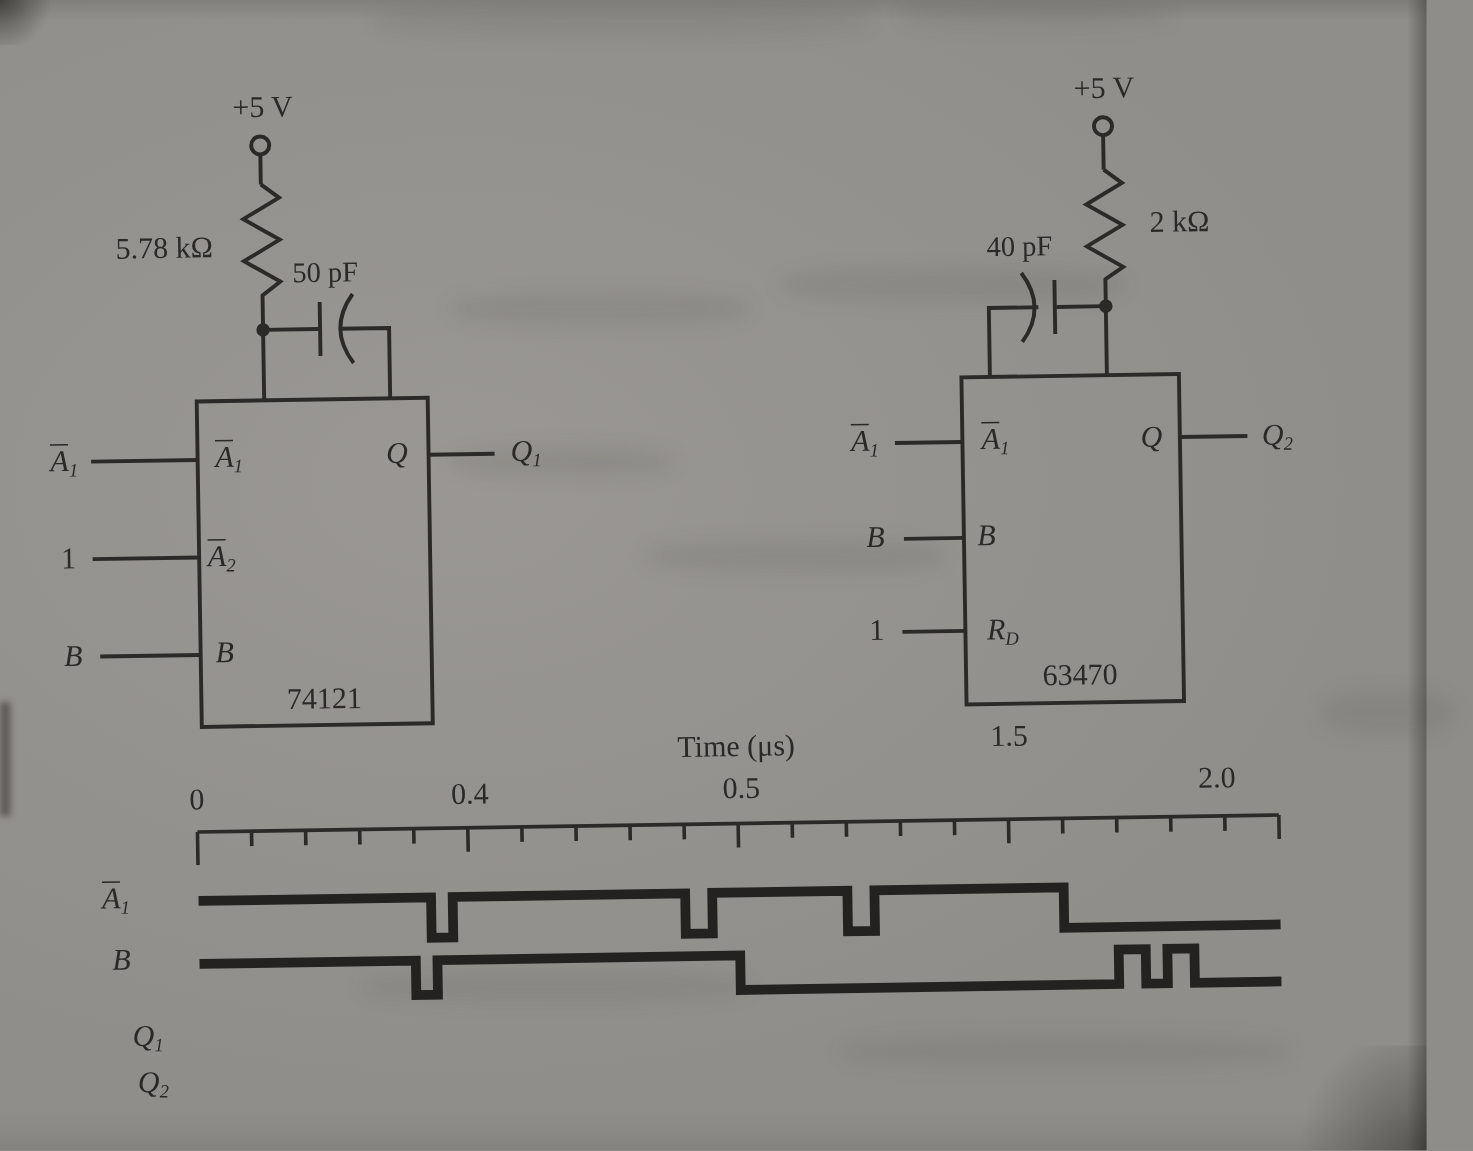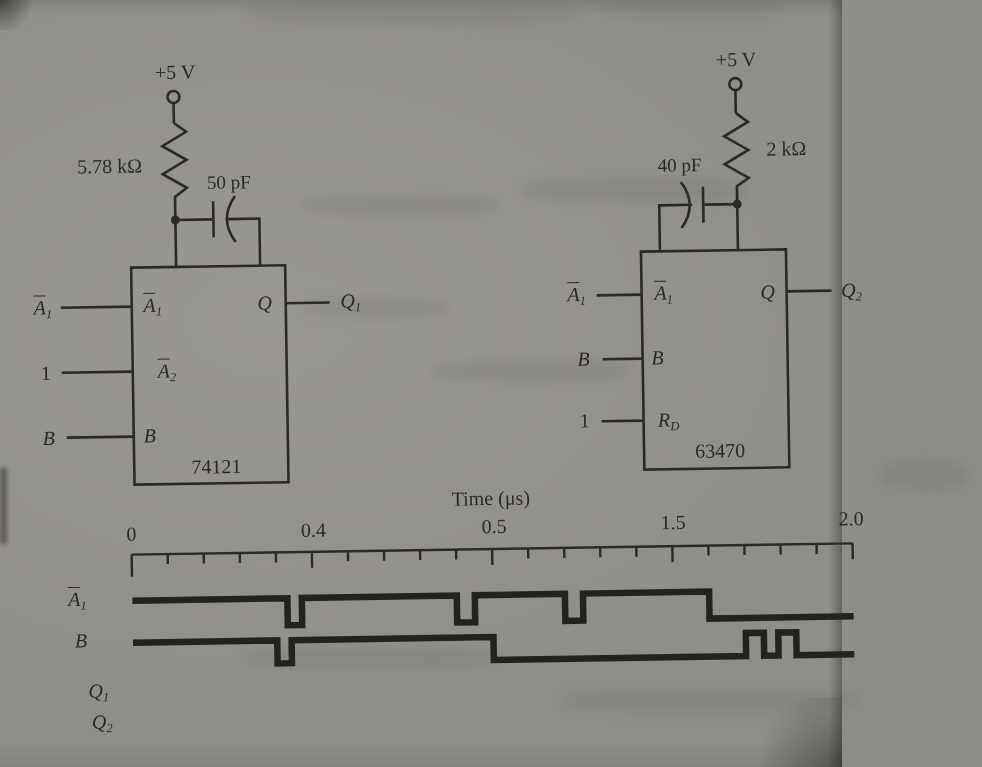--- a/index.html
+++ b/index.html
@@ -1,18 +1,18 @@
 <!DOCTYPE html>
 <html><head>
 <meta charset="utf-8">
 <style>
   html,body{margin:0;padding:0;}
   body{width:982px;height:767px;overflow:hidden;background:#8f8d8a;
        font-family:"Liberation Serif", serif;}
-  .photo{position:relative;width:842px;height:767px;
+  .photo{position:relative;width:951px;height:767px;
          background:
            radial-gradient(900px 600px at 32% 42%, rgba(212,209,202,0.14), rgba(0,0,0,0) 70%),
            linear-gradient(to bottom, rgba(66,64,60,0.22), rgba(0,0,0,0) 14px),
            linear-gradient(to left, rgba(34,33,30,0.40), rgba(0,0,0,0) 13px),
            linear-gradient(to top, rgba(50,48,45,0.12), rgba(0,0,0,0) 26px),
            #908e8b;}
   .scene{position:absolute;left:0;top:0;width:982px;height:767px;
          transform:rotate(-0.9deg);transform-origin:50% 50%;}
   svg.wiring{position:absolute;left:0;top:0;}
   .lbl{position:absolute;transform:translate(-50%,-50%);white-space:nowrap;
@@ -110,26 +110,26 @@
           <line x1="850" y1="549" x2="850" y2="565"></line>
         </g>
       <g id="waves-g" stroke="#232220" stroke-width="6.5" fill="none" stroke-linejoin="miter">
           <path d="M 129 595 L 284.015 595 L 284.015 622 L 298.435 622 L 298.435 595 L 453.45 595 L 453.45 622 L 471.47499999999997 622 L 471.47499999999997 595 L 561.5999999999999 595 L 561.5999999999999 622 L 579.625 622 L 579.625 595 L 705.8000000000001 595 L 705.8000000000001 622 L 850 622"></path>
           <path d="M 129 637 L 273.20000000000005 637 L 273.20000000000005 660 L 287.62 660 L 287.62 637 L 489.5 637 L 489.5 660 L 741.85 660 L 741.85 637 L 759.875 637 L 759.875 660 L 774.295 660 L 774.295 637 L 792.32 637 L 792.32 660 L 850 660"></path>
         </g>
     </svg>
 
     <span class="lbl" style="left:180px;top:67px;">+5 V</span>
     <span class="lbl" style="left:113px;top:160px;">5.78 kΩ</span>
-    <span class="lbl small" style="left:232px;top:178px;">50 pF</span>
+    <span class="lbl small" style="left:220px;top:178px;">50 pF</span>
     <span class="lbl var" style="left:44px;top:301px;"><span class="ov">A</span><span class="sub">1</span></span>
     <span class="lbl" style="left:46px;top:366px;"><span>1</span></span>
     <span class="lbl var" style="left:48px;top:431px;"><span>B</span></span>
     <span class="lbl var" style="left:154px;top:300px;"><span class="ov">A</span><span class="sub">1</span></span>
-    <span class="lbl var" style="left:167px;top:366px;"><span class="ov">A</span><span class="sub">2</span></span>
+    <span class="lbl var" style="left:148px;top:366px;"><span class="ov">A</span><span class="sub">2</span></span>
     <span class="lbl var" style="left:149px;top:430px;"><span>B</span></span>
     <span class="lbl var" style="left:266px;top:299px;"><span>Q</span></span>
     <span class="lbl var" style="left:352px;top:300px;"><span>Q</span><span class="sub">1</span></span>
     <span class="lbl" style="left:215px;top:462px;font-family:Liberation Serif, serif;">74121</span>
 
     <span class="lbl" style="left:741px;top:63px;">+5 V</span>
     <span class="lbl" style="left:790px;top:153px;">2 kΩ</span>
     <span class="lbl small" style="left:683px;top:168px;">40 pF</span>
     <span class="lbl var" style="left:578px;top:296px;"><span class="ov">A</span><span class="sub">1</span></span>
     <span class="lbl var" style="left:584px;top:360px;"><span>B</span></span>
@@ -138,22 +138,22 @@
     <span class="lbl var" style="left:658px;top:360px;"><span>B</span></span>
     <span class="lbl var" style="left:668px;top:424px;"><span>R</span><span class="sub">D</span></span>
     <span class="lbl var" style="left:769px;top:296px;"><span>Q</span></span>
     <span class="lbl var" style="left:853px;top:297px;"><span>Q</span><span class="sub">2</span></span>
     <span class="lbl" style="left:719px;top:454px;">63470</span>
 
     <span class="lbl" style="left:489px;top:498px;">Time (μs)</span>
     <span class="lbl" style="left:129px;top:528px;">0</span>
     <span class="lbl" style="left:311px;top:527px;">0.4</span>
     <span class="lbl" style="left:492px;top:526px;">0.5</span>
-    <span class="lbl" style="left:671px;top:525px;">1.5</span>
-    <span class="lbl" style="left:849px;top:524px;">2.0</span>
+    <span class="lbl" style="left:671px;top:494px;">1.5</span>
+    <span class="lbl" style="left:809px;top:524px;">2.0</span>
     <span class="lbl var" style="left:74px;top:593px;"><span class="ov">A</span><span class="sub">1</span></span>
     <span class="lbl var" style="left:77px;top:634px;"><span>B</span></span>
     <span class="lbl var" style="left:94px;top:686px;"><span>Q</span><span class="sub">1</span></span>
     <span class="lbl var" style="left:97px;top:717px;"><span>Q</span><span class="sub">2</span></span>
   </div>
 
   <div class="corner-tl"></div>
   <div class="corner-br"></div>
   <div class="sliver-l"></div>
 </div>

